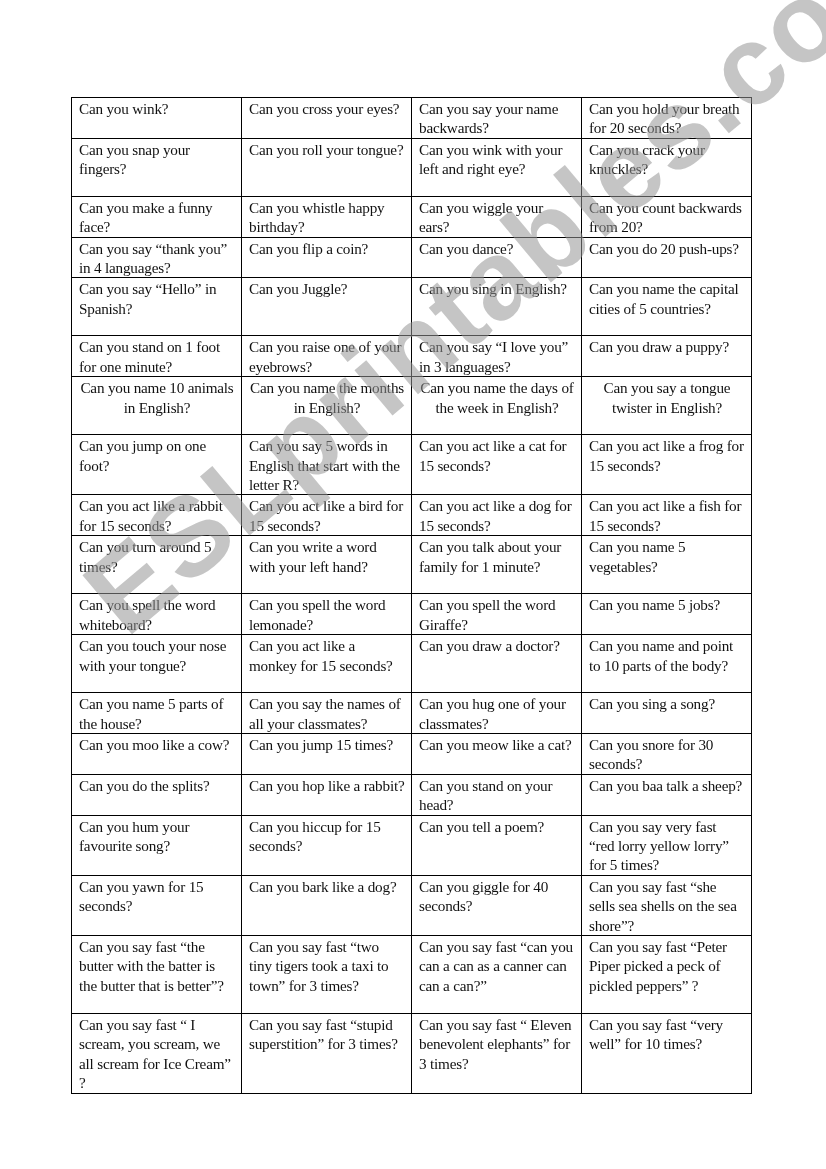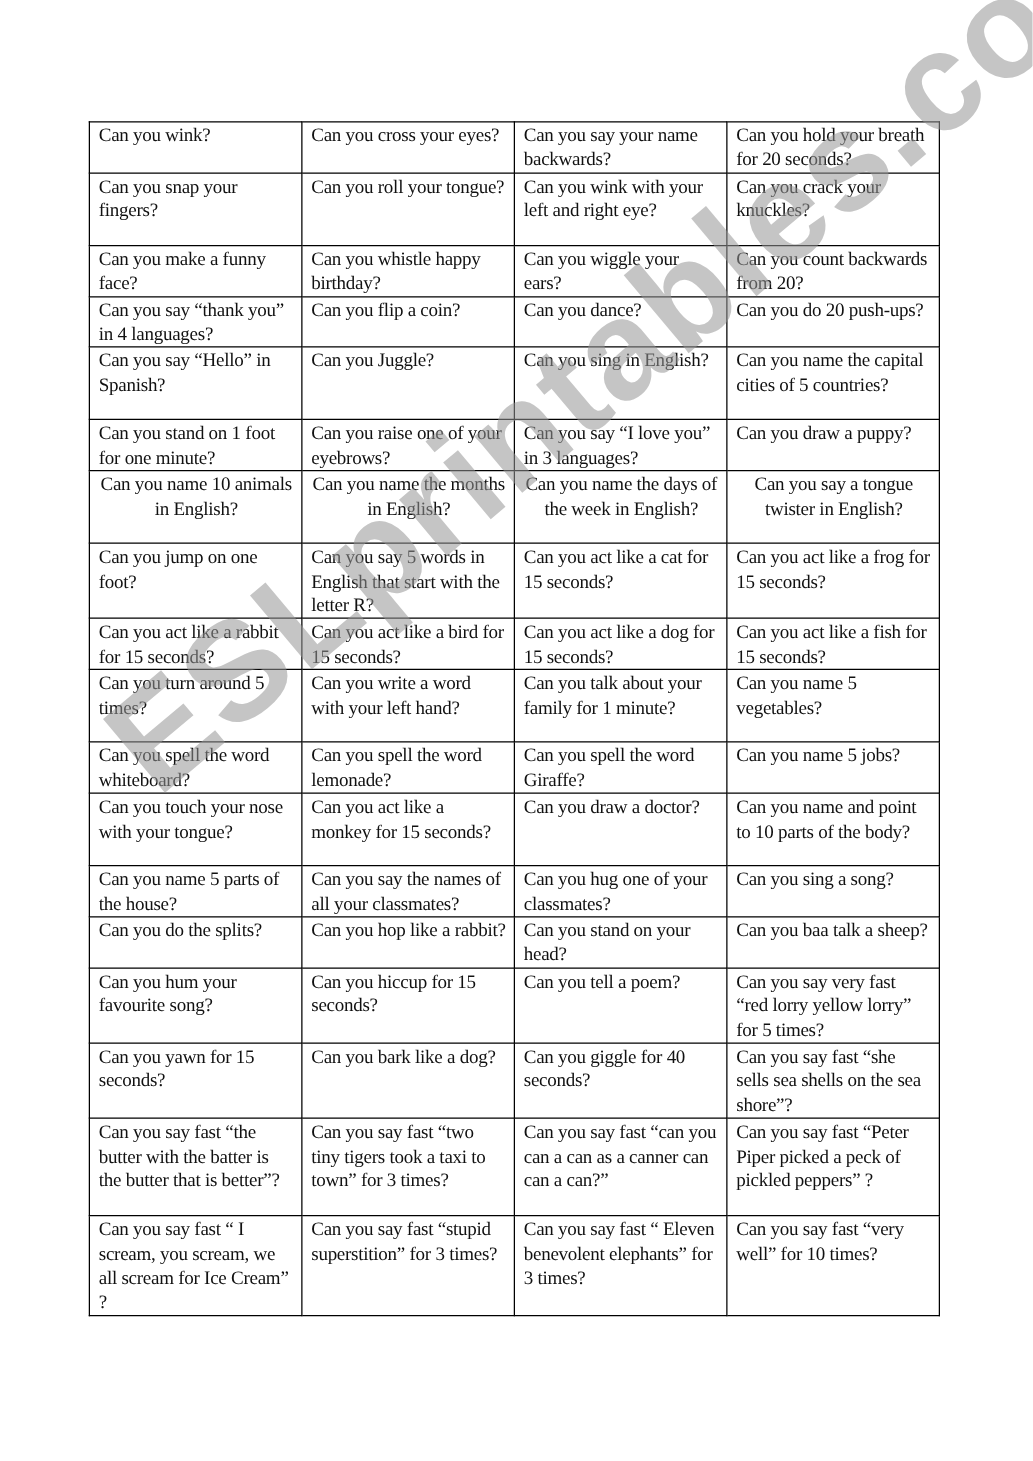--- a/index.html
+++ b/index.html
@@ -94,20 +94,26 @@
           <td>Can you draw a doctor?</td>
           <td>Can you name and point to 10 parts of the body?</td>
         </tr>
         <tr style="height: 39px; margin-top: 32px;">
           <td>Can you name 5 parts of the house?</td>
           <td>Can you say the names of all your classmates?</td>
           <td>Can you hug one of your classmates?</td>
           <td>Can you sing a song?</td>
         </tr>
         <tr style="height: 39px;">
+          <td>Can you moo like a cow?</td>
+          <td>Can you jump 15 times?</td>
+          <td>Can you meow like a cat?</td>
+          <td>Can you snore for 30 seconds?</td>
+        </tr>
+        <tr style="height: 39px;">
           <td>Can you do the splits?</td>
           <td>Can you hop like a rabbit?</td>
           <td>Can you stand on your head?</td>
           <td>Can you baa talk a sheep?</td>
         </tr>
         <tr style="height: 58px;">
           <td>Can you hum your favourite song?</td>
           <td>Can you hiccup for 15 seconds?</td>
           <td>Can you tell a poem?</td>
           <td>Can you say very fast “red lorry yellow lorry”  for 5 times?</td>

